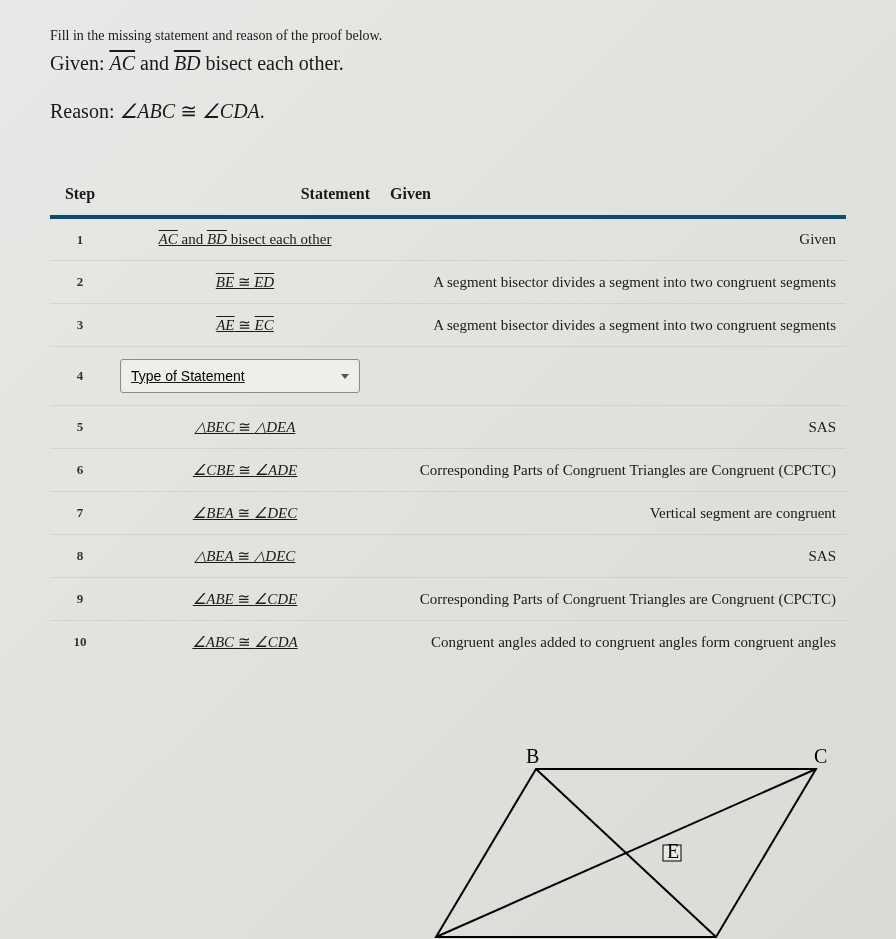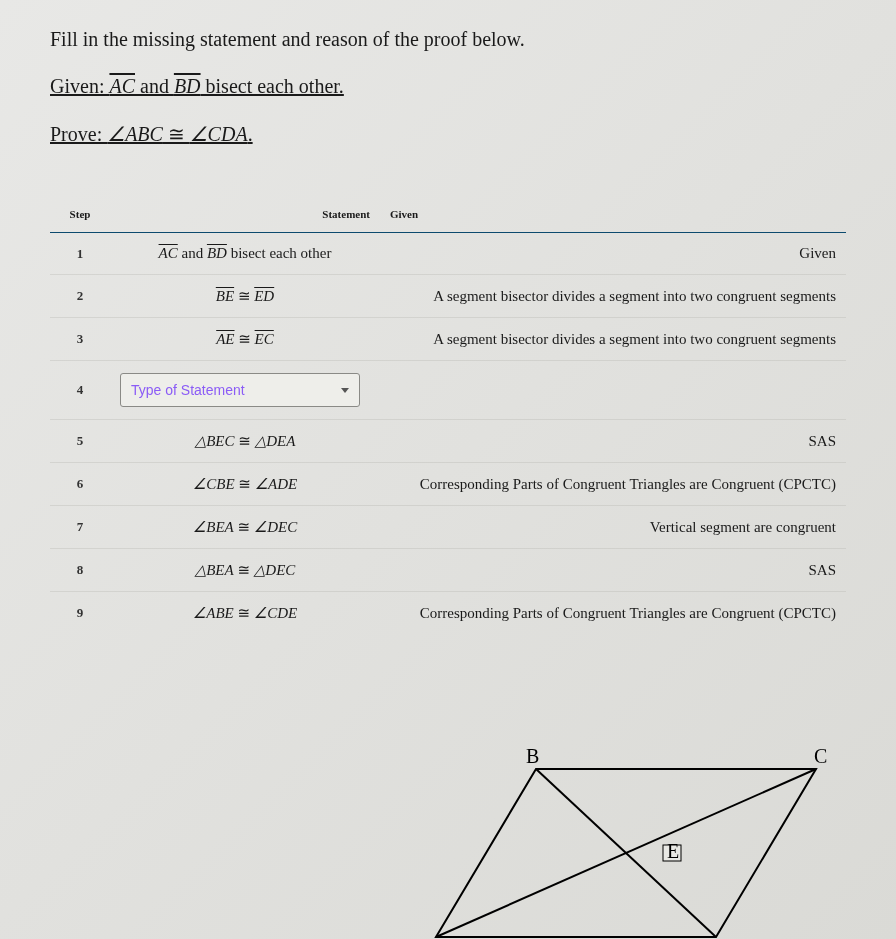--- a/index.html
+++ b/index.html
@@ -6,87 +6,87 @@
   body {
     width: 896px;
     height: 939px;
     background: linear-gradient(135deg, #e8e8e6 0%, #dadad6 100%);
     font-family: Georgia, 'Times New Roman', serif;
     color: #1a1a1a;
     padding: 20px 50px 0 50px;
     overflow: hidden;
   }
   .instruction {
-    font-size: 20px;
-    margin-bottom: 24px;
+    font-size: 14px;
+    margin-bottom: 8px;
     margin-top: 8px;
   }
   .given, .prove {
     font-size: 20px;
     margin-bottom: 24px;
-    text-decoration: underline;
   }
   .overline {
     text-decoration: overline;
     font-style: italic;
     font-family: 'Times New Roman', serif;
   }
   .mathit {
     font-style: italic;
     font-family: 'Times New Roman', serif;
   }
   .proof-table {
     margin-top: 54px;
     width: 100%;
     border-collapse: collapse;
     font-family: Georgia, serif;
   }
   .proof-table th {
     text-align: left;
     font-weight: bold;
-    font-size: 11px;
+    font-size: 16px;
     padding: 8px 10px 12px 10px;
-    border-bottom: 1px solid #0c4a6e;
+    border-bottom: 4px solid #0c4a6e;
   }
   .proof-table th.step-col { text-align: center; width: 60px; }
   .proof-table th.stmt-col { text-align: right; width: 270px; }
   .proof-table td {
     padding: 12px 10px;
     font-size: 15px;
     vertical-align: middle;
   }
   .proof-table td.step-cell {
     text-align: center;
     font-size: 13px;
     font-weight: bold;
     color: #333;
   }
   .proof-table td.stmt-cell {
     text-align: center;
     font-family: 'Times New Roman', serif;
+    text-decoration: underline;
   }
   .proof-table td.reason-cell {
     text-align: right;
   }
   .proof-table tbody tr {
     border-bottom: 1px solid rgba(180,180,175,0.35);
   }
   .proof-table tbody tr:last-child { border-bottom: none; }
   .dropdown {
     width: 240px;
     height: 34px;
     border: 1px solid #8a8a86;
     border-radius: 3px;
     background: #eeeeea;
     display: flex;
     align-items: center;
     justify-content: space-between;
     padding: 0 10px;
     font-size: 14px;
-    color: #8b5cf6;
+    color: #000000;
     font-family: Arial, sans-serif;
     cursor: pointer;
   }
   .dropdown .caret {
     width: 0; height: 0;
     border-left: 4px solid transparent;
     border-right: 4px solid transparent;
     border-top: 5px solid #555;
   }
   .figure {
@@ -104,21 +104,21 @@
 </head>
 <body>
 
 <div class="instruction">Fill in the missing statement and reason of the proof below.</div>
 
 <div class="given">
   <span>Given: </span><span class="overline">AC</span><span> and </span><span class="overline">BD</span><span> bisect each other.</span>
 </div>
 
 <div class="prove">
-  <span>Prove: </span><span class="mathit">∠ABC</span><span> ≅ </span><span class="mathit">∠CDA</span><span>.</span>
+  <span>Reason: </span><span class="mathit">∠ABC</span><span> ≅ </span><span class="mathit">∠CDA</span><span>.</span>
 </div>
 
 <table class="proof-table">
   <thead>
     <tr>
       <th class="step-col">Step</th>
       <th class="stmt-col">Statement</th>
       <th>Given</th>
     </tr>
   </thead>
@@ -166,20 +166,25 @@
       <tr>
         <td class="step-cell">8</td>
         <td class="stmt-cell"><span class="mathit">△BEA</span> ≅ <span class="mathit">△DEC</span></td>
         <td class="reason-cell">SAS</td>
       </tr>
       <tr>
         <td class="step-cell">9</td>
         <td class="stmt-cell"><span class="mathit">∠ABE</span> ≅ <span class="mathit">∠CDE</span></td>
         <td class="reason-cell">Corresponding Parts of Congruent Triangles are Congruent (CPCTC)</td>
       </tr>
+      <tr>
+        <td class="step-cell">10</td>
+        <td class="stmt-cell"><span class="mathit">∠ABC</span> ≅ <span class="mathit">∠CDA</span></td>
+        <td class="reason-cell">Congruent angles added to congruent angles form congruent angles</td>
+      </tr>
     </tbody>
 </table>
 
 <div class="figure">
   <svg width="420" height="190" viewBox="0 0 420 190">
     <polygon points="120,20 400,20 300,188 20,188" fill="none" stroke="#000" stroke-width="2"></polygon>
     <line x1="120" y1="20" x2="300" y2="188" stroke="#000" stroke-width="2"></line>
     <line x1="400" y1="20" x2="20" y2="188" stroke="#000" stroke-width="2"></line>
     <rect x="247" y="96" width="18" height="16" fill="#e8e8e4" stroke="#000" stroke-width="1"></rect>
     <text x="251" y="109" class="vlabel" font-size="15">E</text>

